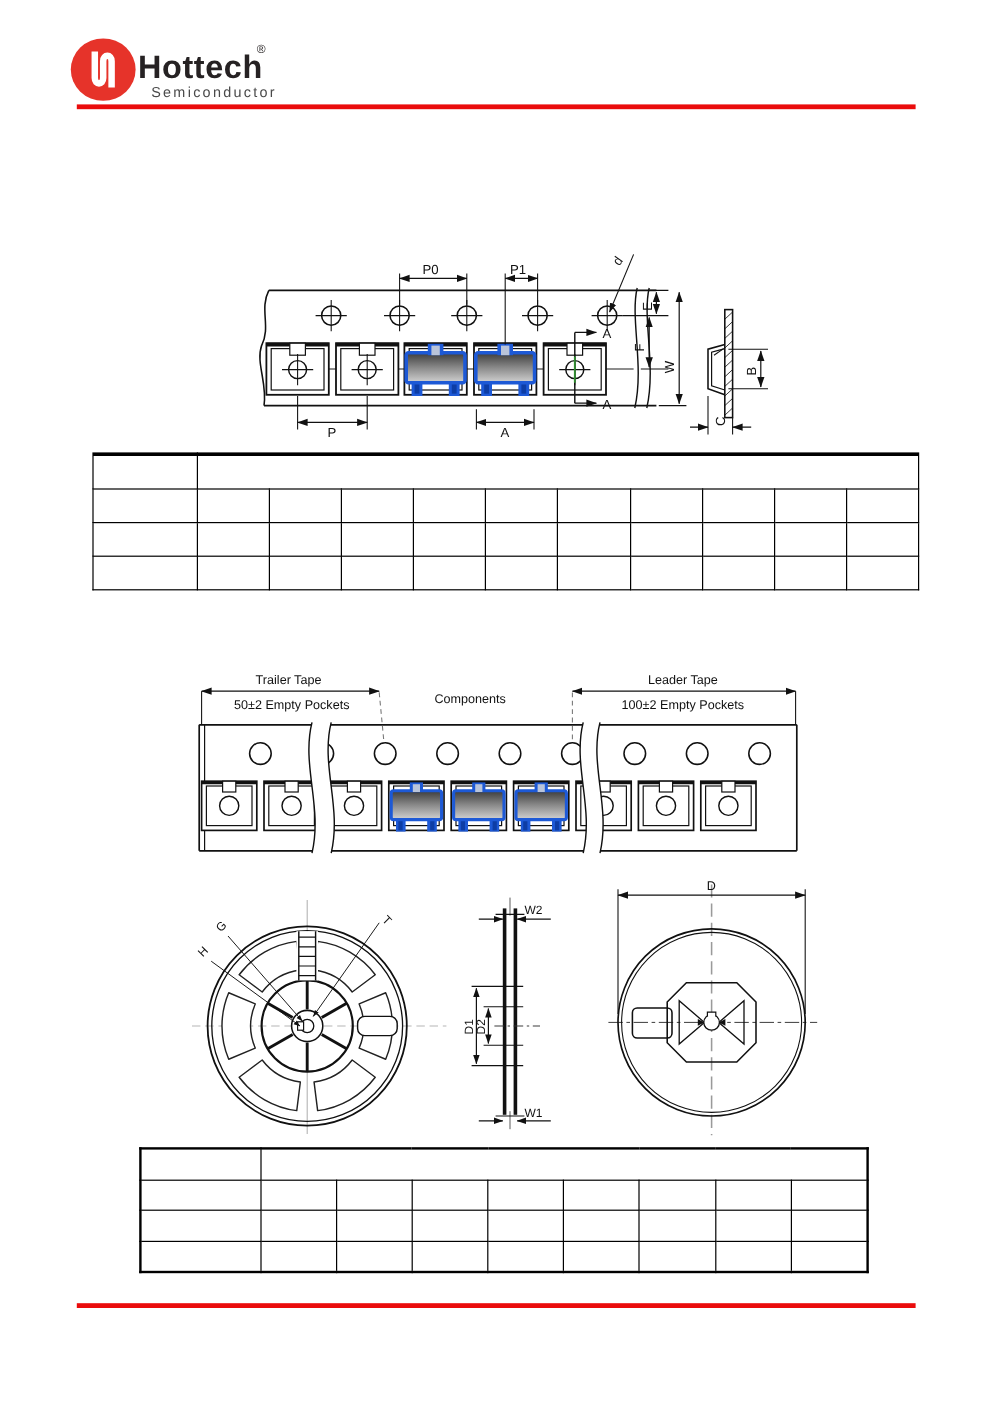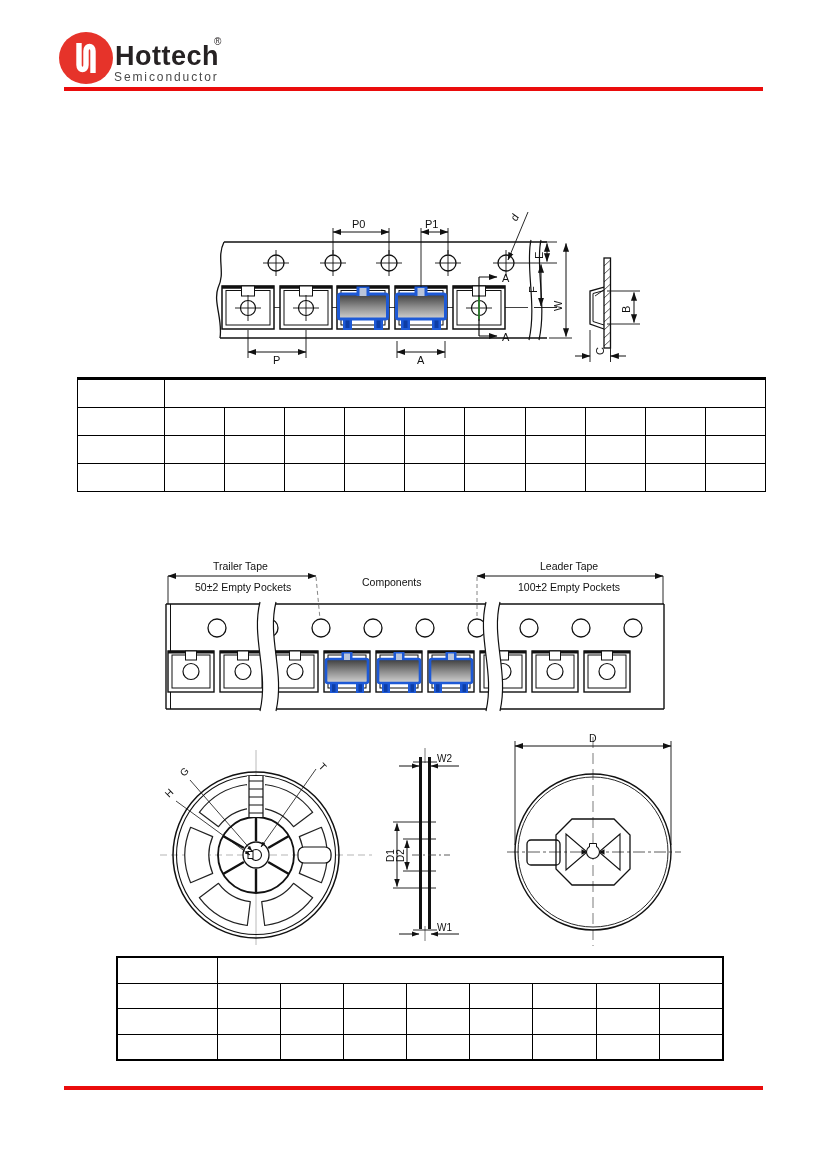--- a/index.html
+++ b/index.html
@@ -26,21 +26,21 @@
 
 <div id="page">
 
   <div class="abs" style="left:58px;top:28px;width:400px;height:60px;">
     <svg class="abs" style="left:0;top:2px;" width="56" height="56" viewBox="0 0 56 56">
       <ellipse cx="28" cy="28" rx="27" ry="26" fill="#e6332a"></ellipse>
       <path d="M21,13 v22 c0,6 7,6 7,0 v-14 c0,-6 7,-6 7,0 v22" fill="none" stroke="#fff" stroke-width="5.4"></path>
     </svg>
     <span class="abs brand" style="left:57px;top:13px;">Hottech</span>
     <span class="abs reg" style="left:156px;top:8px;">®</span>
-    <span class="abs subtitle" style="left:56px;top:42px;">Semiconductor</span>
+    <span class="abs subtitle" style="left:68px;top:42px;">Semiconductor</span>
   </div>
   <div class="abs redline" style="left:64px;top:87px;width:699px;"></div>
 
   <svg class="abs" style="left:200px;top:205px;" width="445" height="168" viewBox="200 205 445 168">
     <defs>
       <linearGradient id="bgrad1" x1="0" y1="0" x2="0" y2="1">
         <stop offset="0" stop-color="#3c3c3c"></stop>
           <stop offset="0.5" stop-color="#8a8a8a"></stop>
           <stop offset="1" stop-color="#d2d2d2"></stop>
       </linearGradient>

